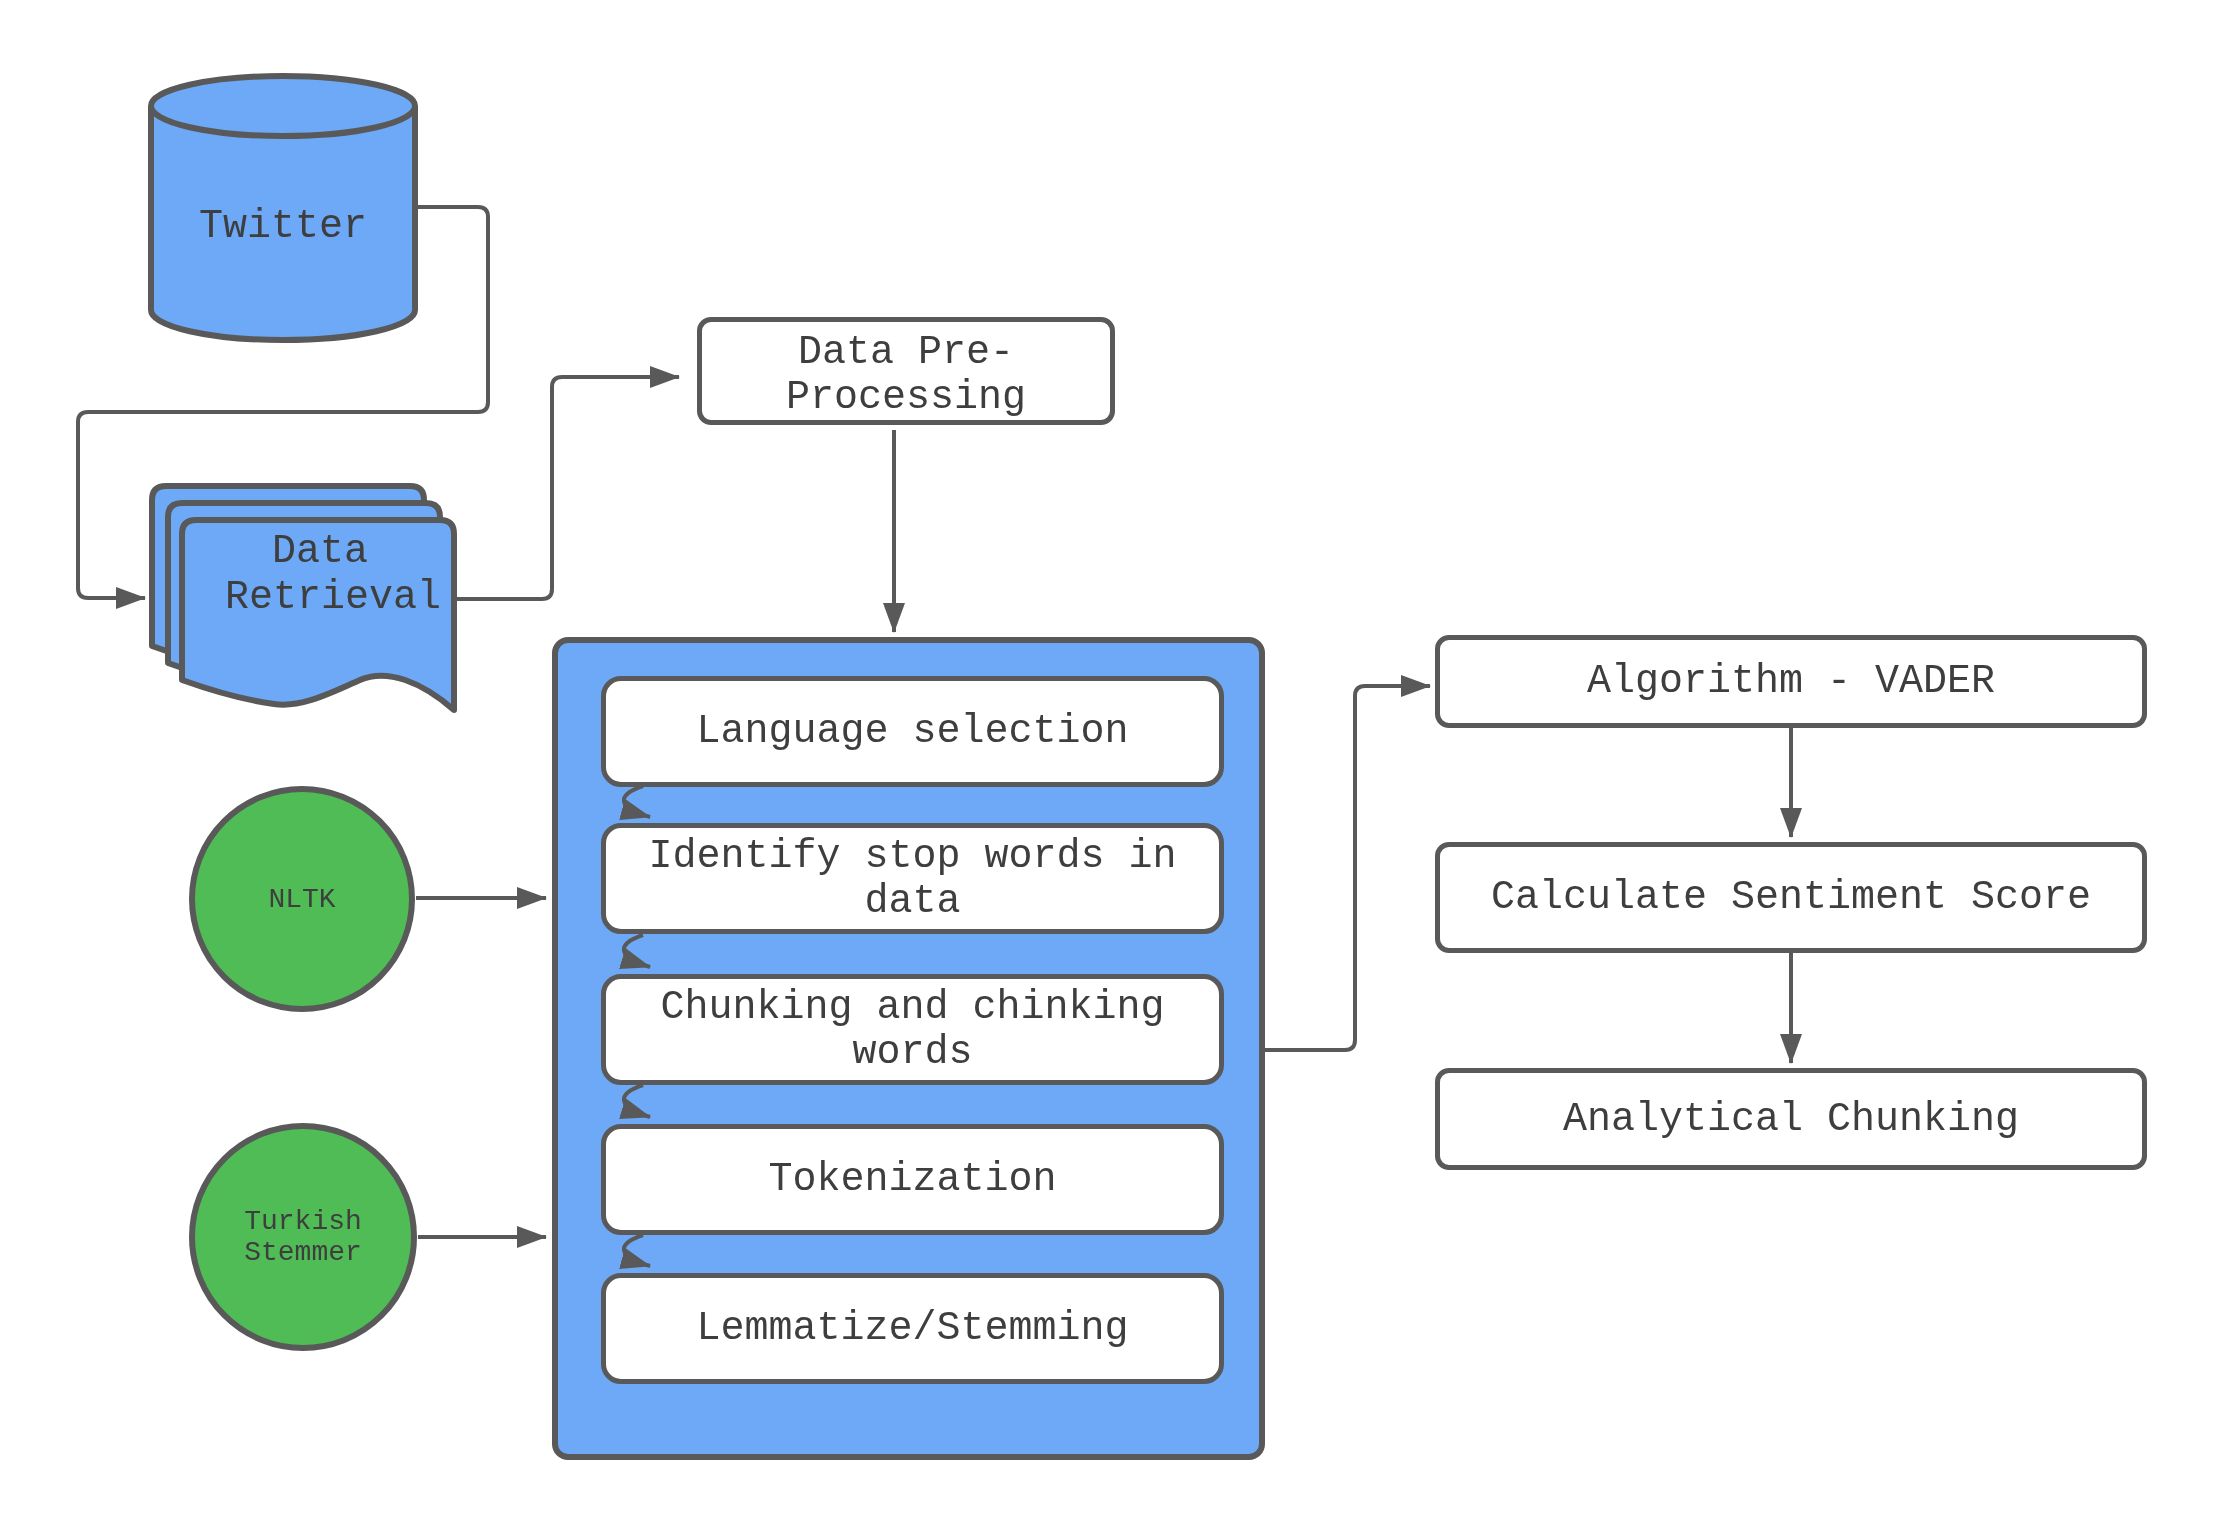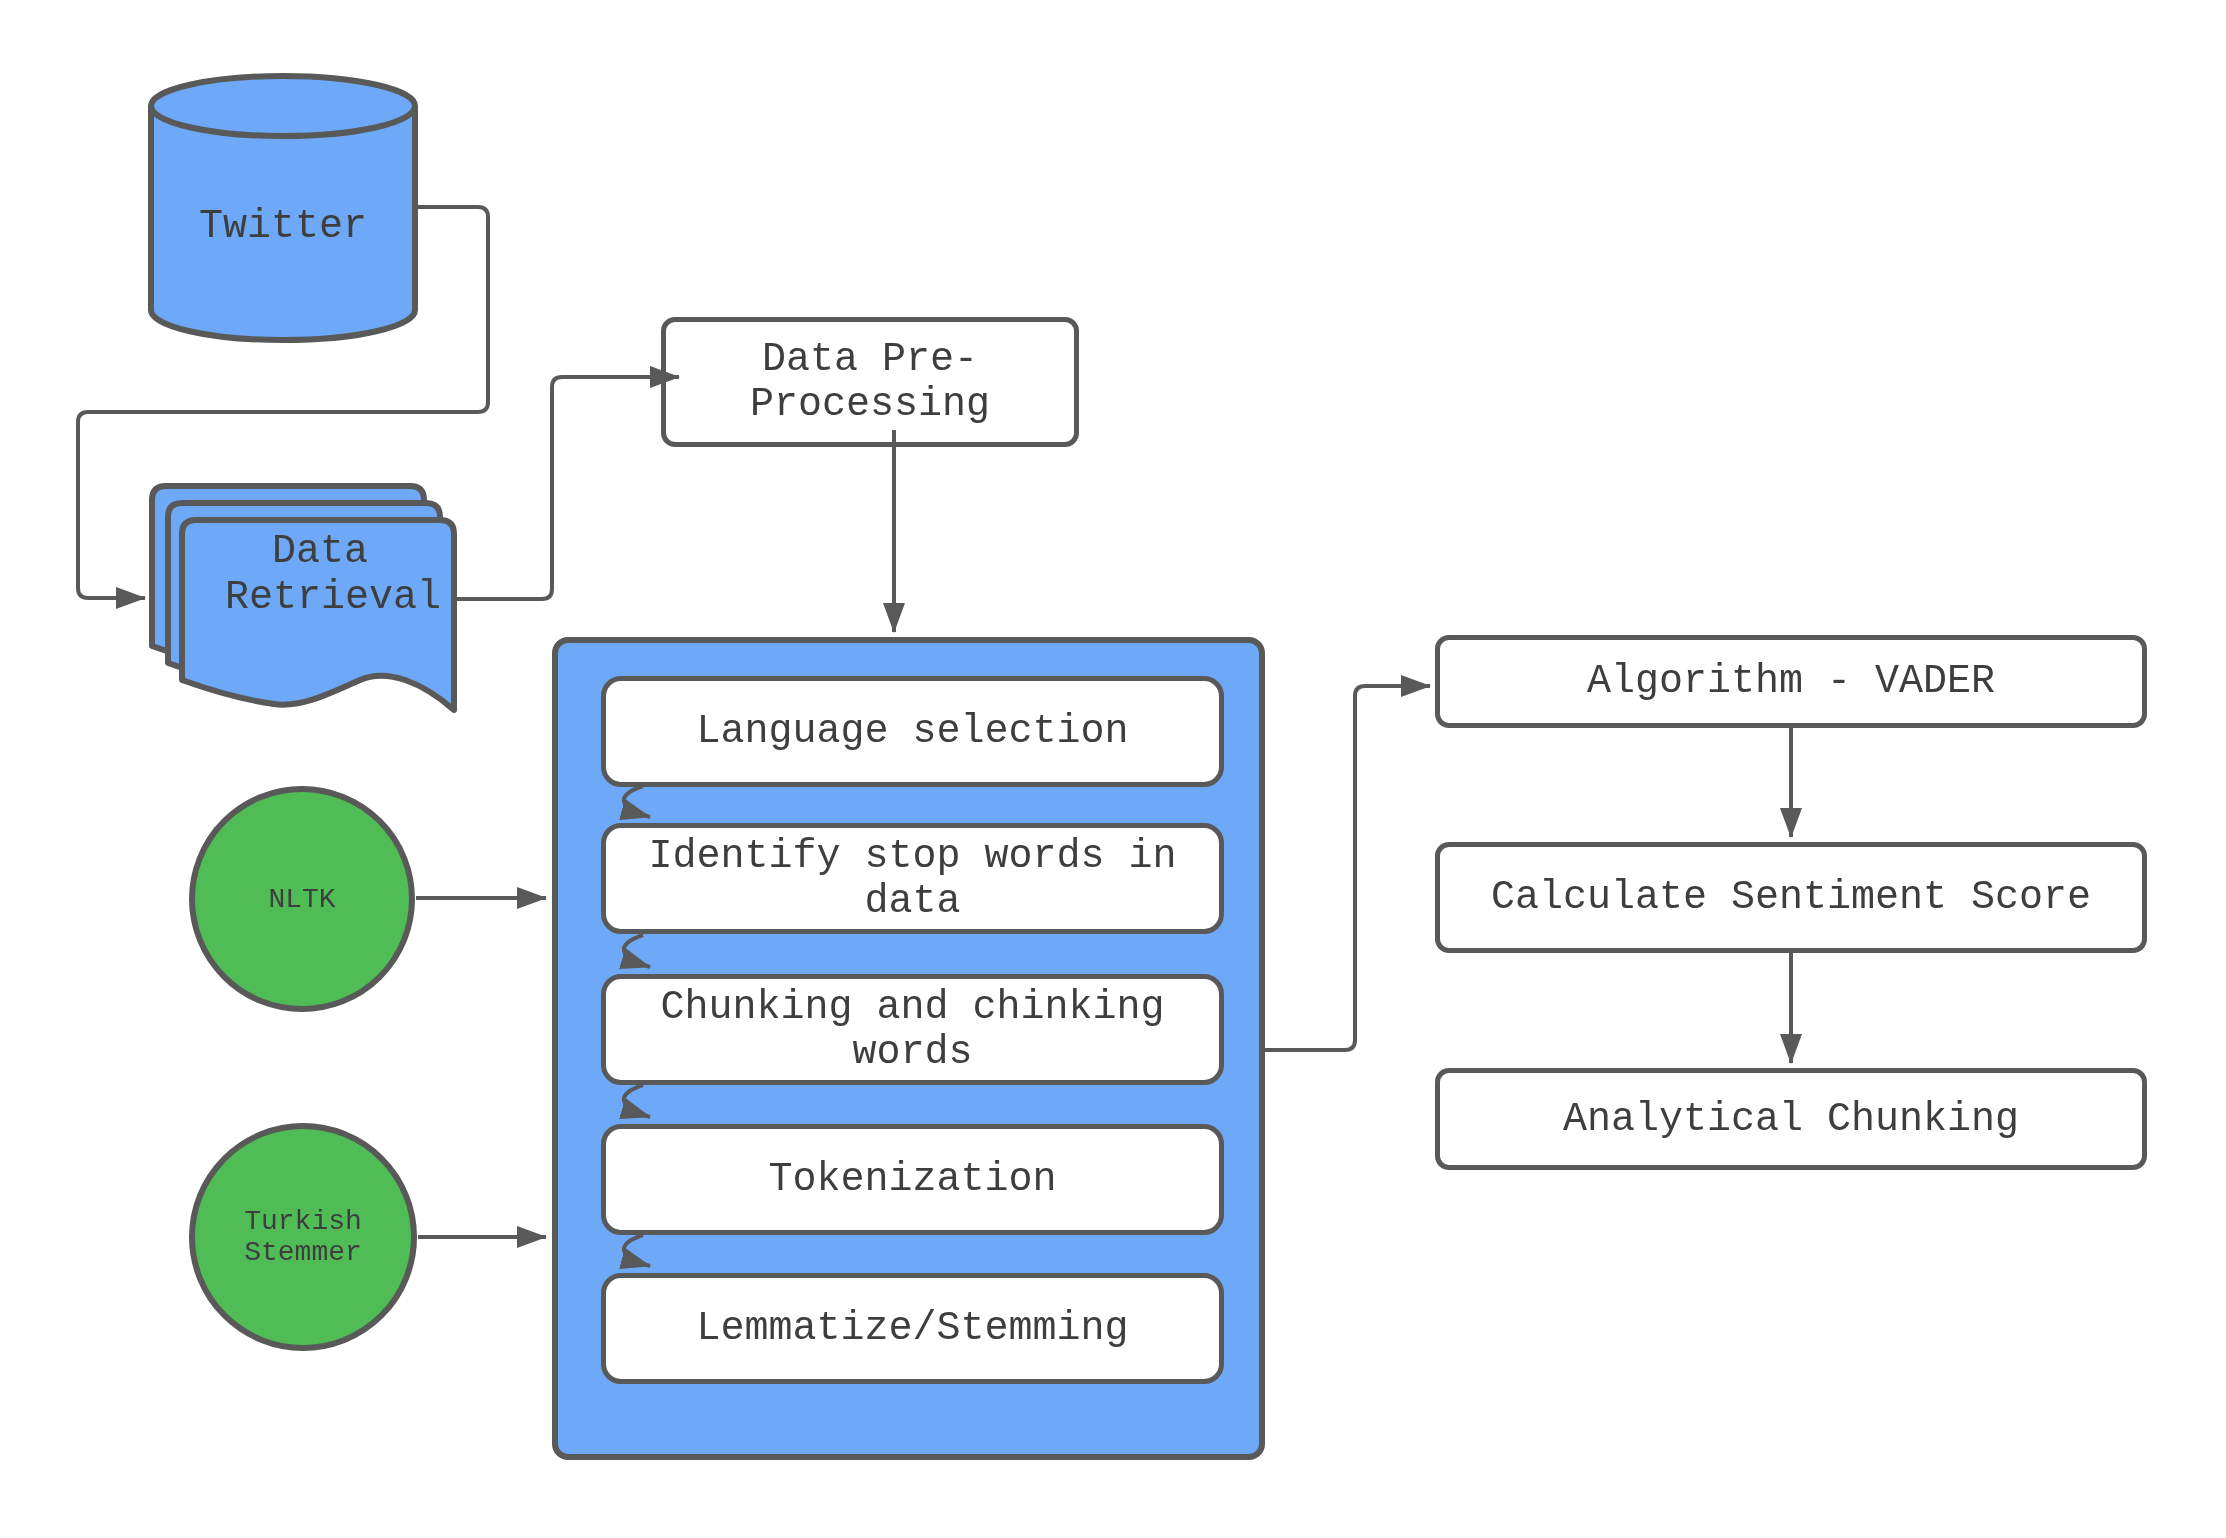--- a/index.html
+++ b/index.html
@@ -123,21 +123,21 @@
     <g fill="var(--blue, #6DA9F7)" stroke="var(--stroke, #595959)" stroke-width="6" stroke-linejoin="round">
       <path transform="translate(3,4)" d="M 14,0 L 258,0 Q 272,0 272,14 L 272,190 C 240,162 205,148 178,160 C 148,173 120,188 92,184 C 62,180 28,170 0,160 L 0,14 Q 0,0 14,0 Z"></path>
       <path transform="translate(19,21)" d="M 14,0 L 258,0 Q 272,0 272,14 L 272,190 C 240,162 205,148 178,160 C 148,173 120,188 92,184 C 62,180 28,170 0,160 L 0,14 Q 0,0 14,0 Z"></path>
       <path transform="translate(33,38)" d="M 14,0 L 258,0 Q 272,0 272,14 L 272,190 C 240,162 205,148 178,160 C 148,173 120,188 92,184 C 62,180 28,170 0,160 L 0,14 Q 0,0 14,0 Z"></path>
     </g>
   </svg>
   <div class="label" style="left:184px; top:505px; width:272px; height:140px;justify-content:center;">
     <span style="width:190px;">Data Retrieval</span>
   </div>
 
-  <div class="process" style="left:661px; top:317px; width:418px; height:130px;">
+  <div class="process" style="left:697px; top:317px; width:418px; height:108px;align-items:flex-end;">
     <span>Data Pre-Processing</span>
   </div>
 
   <div id="pipeline-container">
     <div class="pipeline-step" style="top:33px;">
       <span>Language selection</span>
     </div>
     <div class="pipeline-step" style="top:180px;">
       <span>Identify stop words in data</span>
     </div>

